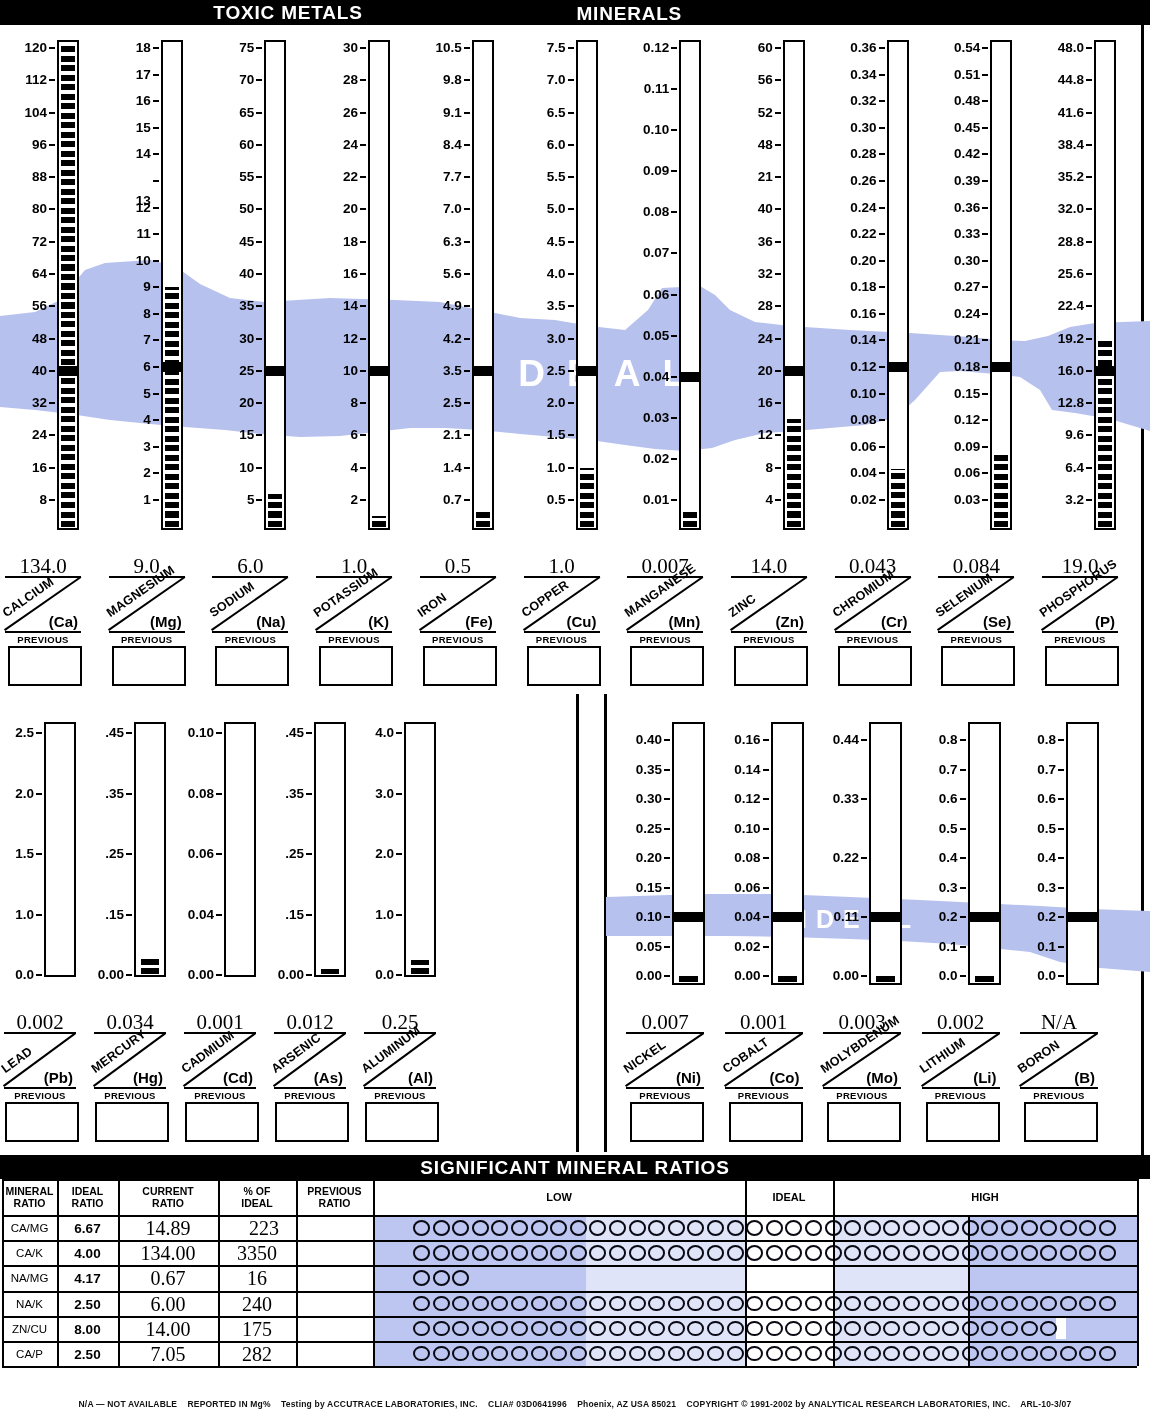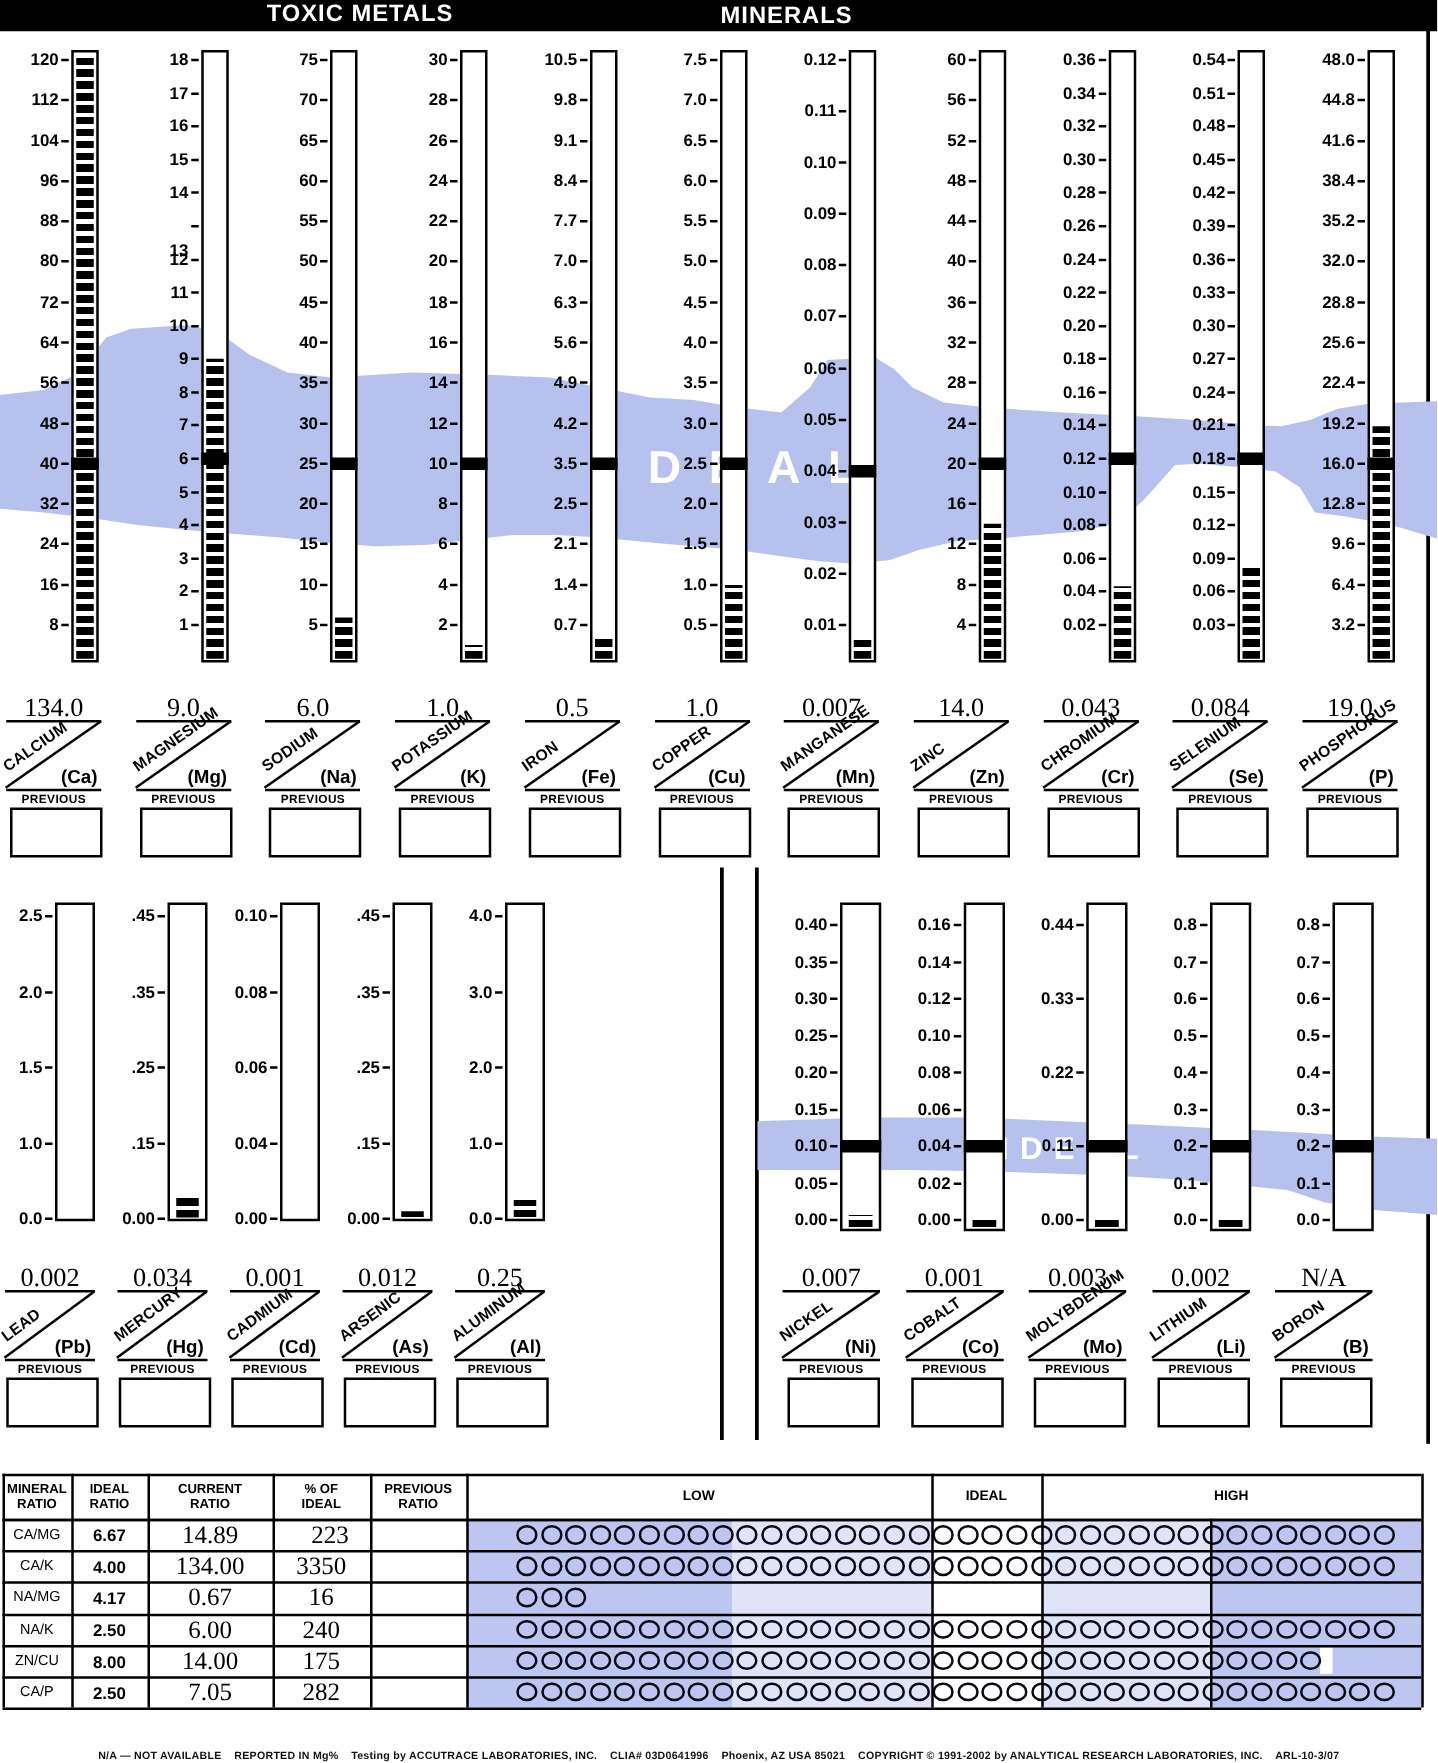--- a/index.html
+++ b/index.html
@@ -55,20 +55,23 @@
 </head>
 <body>
 
 <div id="sheet">
   <div class="hbar" id="bar-nutrient">
     <span>NUTRIENT MINERALS</span>
   </div>
   <div class="hbar" id="bar-toxic">
     <span>TOXIC METALS</span>
   </div>
+  <div class="hbar" id="bar-ratios">
+    <span>SIGNIFICANT MINERAL RATIOS</span>
+  </div>
 
   <div id="border-right" class="abs"></div>
   <div id="divider-mid" class="abs"></div>
   <div id="border-add-left" class="abs"></div>
 
 
   <div id="fineprint">N/A — NOT AVAILABLE    REPORTED IN Mg%    Testing by ACCUTRACE LABORATORIES, INC.    CLIA# 03D0641996    Phoenix, AZ USA 85021    COPYRIGHT © 1991-2002 by ANALYTICAL RESEARCH LABORATORIES, INC.    ARL-10-3/07</div>
 <svg width="1150" height="1410" style="left:0;top:0;pointer-events:none;">
       <polygon points="0,316 35,312 60,300 85,270 105,263 150,260 175,266 200,284 230,298 265,302 330,298 395,300 440,302 480,310 520,318 555,320 590,326 625,330 648,310 662,288 700,286 715,295 730,310 755,322 790,326 850,330 910,333 970,337 1000,340 1025,341 1048,336 1070,327 1095,323 1150,321 1150,431 1110,419 1075,413 1052,410 1040,390 1020,377 995,374 960,371 940,372 915,400 895,418 865,425 830,428 795,431 765,433 735,440 712,448 685,451 655,449 625,445 590,440 555,437 520,434 480,430 445,428 410,428 375,432 340,436 300,437 260,434 225,430 185,427 150,424 110,420 70,414 35,410 0,407" fill="#b7c1ee"></polygon>
       <polygon points="606,897 700,894 780,894 850,897 920,900 980,903 1040,906 1090,909 1150,911 1150,972 1100,968 1060,962 1030,952 990,948 950,944 900,941 850,939 790,937 730,936 660,936 606,936" fill="#b7c1ee"></polygon>
@@ -368,21 +371,21 @@
     <div class="pbox" style="left: 630.2px; top: 646px; width: 70px; height: 36px; position: absolute;"></div>
     <div class="bar-col" style="left: 782.9px; top: 40px; width: 22px; height: 490px; position: absolute;"></div>
     <div class="tick" style="left: 724.9px; top: 41px; width: 48px; position: absolute;">60</div>
     <div class="tickdash" style="left: 774.9px; top: 47px; width: 6px; height: 2px; position: absolute;"></div>
     <div class="tick" style="left: 724.9px; top: 73.2857px; width: 48px; position: absolute;">56</div>
     <div class="tickdash" style="left: 774.9px; top: 79.2857px; width: 6px; height: 2px; position: absolute;"></div>
     <div class="tick" style="left: 724.9px; top: 105.571px; width: 48px; position: absolute;">52</div>
     <div class="tickdash" style="left: 774.9px; top: 111.571px; width: 6px; height: 2px; position: absolute;"></div>
     <div class="tick" style="left: 724.9px; top: 137.857px; width: 48px; position: absolute;">48</div>
     <div class="tickdash" style="left: 774.9px; top: 143.857px; width: 6px; height: 2px; position: absolute;"></div>
-    <div class="tick" style="left: 724.9px; top: 170.143px; width: 48px; position: absolute;">44</div>
+    <div class="tick" style="left: 724.9px; top: 170.143px; width: 48px; position: absolute;">21</div>
     <div class="tickdash" style="left: 774.9px; top: 176.143px; width: 6px; height: 2px; position: absolute;"></div>
     <div class="tick" style="left: 724.9px; top: 202.429px; width: 48px; position: absolute;">40</div>
     <div class="tickdash" style="left: 774.9px; top: 208.429px; width: 6px; height: 2px; position: absolute;"></div>
     <div class="tick" style="left: 724.9px; top: 234.714px; width: 48px; position: absolute;">36</div>
     <div class="tickdash" style="left: 774.9px; top: 240.714px; width: 6px; height: 2px; position: absolute;"></div>
     <div class="tick" style="left: 724.9px; top: 267px; width: 48px; position: absolute;">32</div>
     <div class="tickdash" style="left: 774.9px; top: 273px; width: 6px; height: 2px; position: absolute;"></div>
     <div class="tick" style="left: 724.9px; top: 299.286px; width: 48px; position: absolute;">28</div>
     <div class="tickdash" style="left: 774.9px; top: 305.286px; width: 6px; height: 2px; position: absolute;"></div>
     <div class="tick" style="left: 724.9px; top: 331.571px; width: 48px; position: absolute;">24</div>

